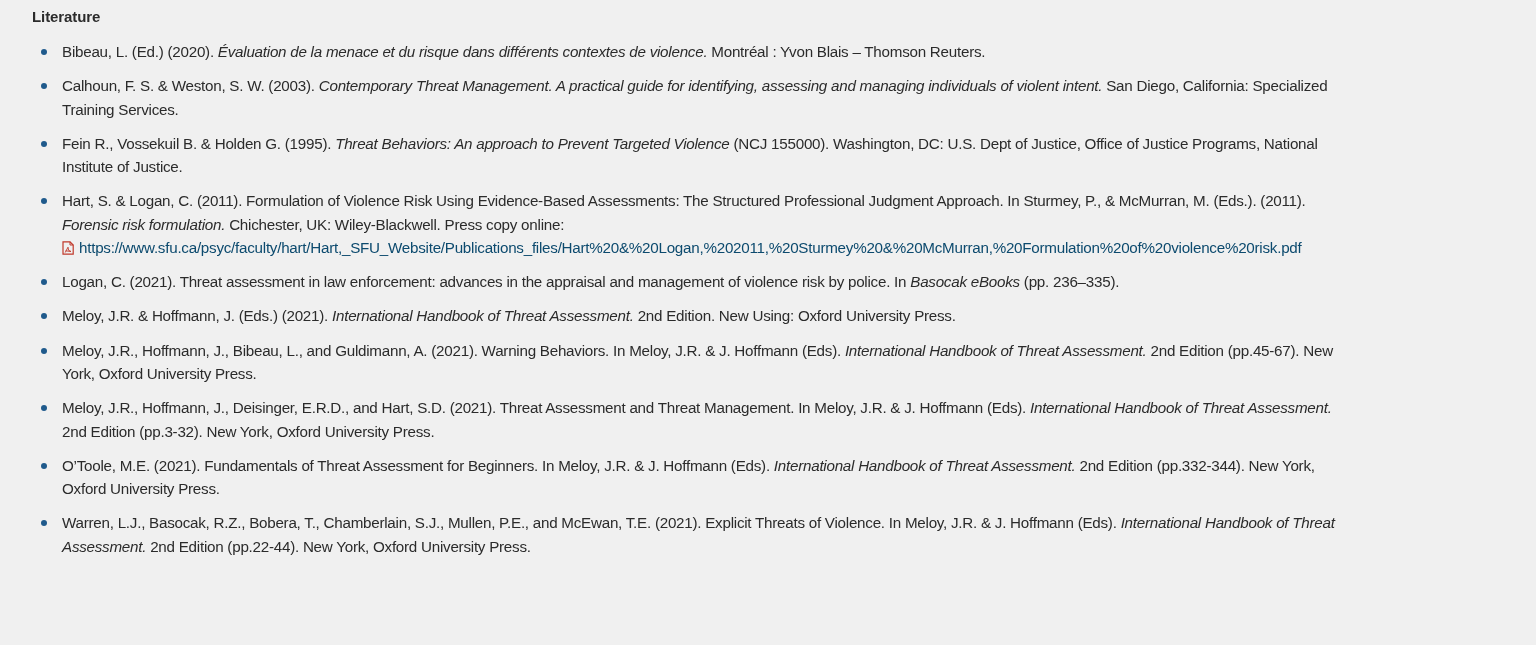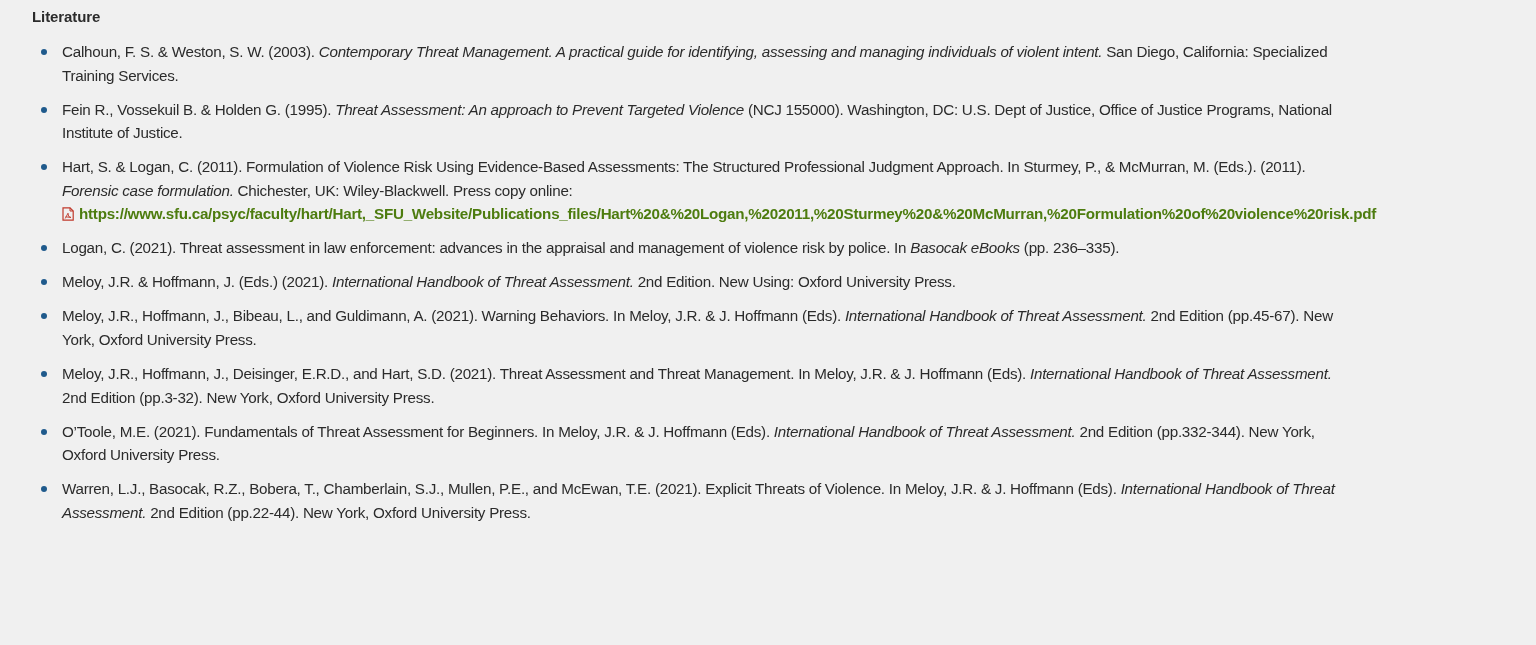--- a/index.html
+++ b/index.html
@@ -48,57 +48,60 @@
     position: absolute;
     left: 9px;
     top: 9px;
     width: 6px;
     height: 6px;
     border-radius: 50%;
     background: #1f5a8c;
   }
   ul.refs li i { font-style: italic; }
   a.link {
-    color: #4d7c0f;
+    color: #0c4a6e;
     text-decoration: none;
-    font-weight: bold;
   }
   .pdf-icon {
     display: inline-block;
     width: 12px;
     height: 14px;
     vertical-align: -2px;
     margin-right: 5px;
   }
   .break { display: block; }
 </style>
 </head>
 <body>
 
 <div class="section">
   <div class="section-title">Literature</div>
 
   <ul class="refs">
 
+    <li>
+      <span class="bullet"></span>
+      <span>Bibeau, L. (Ed.) (2020). </span><i>Évaluation de la menace et du risque dans différents contextes de violence.</i><span> Montréal : Yvon Blais – Thomson Reuters.</span>
+    </li>
 
     <li>
       <span class="bullet"></span>
       <span>Calhoun, F. S. &amp; Weston, S. W. (2003). </span><i>Contemporary Threat Management. A practical guide for identifying, assessing and managing individuals of violent intent.</i><span> San Diego, California: Specialized Training Services.</span>
     </li>
 
 
     <li>
       <span class="bullet"></span>
-      <span>Fein R., Vossekuil B. &amp; Holden G. (1995). </span><i>Threat Assessment: An approach to Prevent Targeted Violence</i><span> (NCJ 155000). Washington, DC: U.S. Dept of Justice, Office of Justice Programs, National Institute of Justice.</span>
+      <span>Fein R., Vossekuil B. &amp; Holden G. (1995). </span><i>Threat Behaviors: An approach to Prevent Targeted Violence</i><span> (NCJ 155000). Washington, DC: U.S. Dept of Justice, Office of Justice Programs, National Institute of Justice.</span>
     </li>
 
     <li class="wide">
       <span class="bullet"></span>
       <span style="display:inline-block; max-width:1260px;">
-        <span>Hart, S. &amp; Logan, C. (2011). Formulation of Violence Risk Using Evidence-Based Assessments: The Structured Professional Judgment Approach. In Sturmey, P., &amp; McMurran, M. (Eds.). (2011). </span><i>Forensic case formulation.</i><span> Chichester, UK: Wiley-Blackwell. Press copy online:</span>
+        <span>Hart, S. &amp; Logan, C. (2011). Formulation of Violence Risk Using Evidence-Based Assessments: The Structured Professional Judgment Approach. In Sturmey, P., &amp; McMurran, M. (Eds.). (2011). </span><i>Forensic risk formulation.</i><span> Chichester, UK: Wiley-Blackwell. Press copy online:</span>
       </span>
       <span class="break">
         <svg class="pdf-icon" viewBox="0 0 12 14">
           <path d="M1 0.8 H8 L11.2 4 V13.2 H1 Z" fill="none" stroke="#c0392b" stroke-width="1.2"></path>
           <path d="M8 0.8 V4 H11.2" fill="none" stroke="#c0392b" stroke-width="1"></path>
           <path d="M3.2 11.5 L6 6.2 L6.6 9.3 L9 10.5 L3.6 9.8" fill="none" stroke="#c0392b" stroke-width="0.9"></path>
         </svg><a class="link" href="#">https://www.sfu.ca/psyc/faculty/hart/Hart,_SFU_Website/Publications_files/Hart%20&amp;%20Logan,%202011,%20Sturmey%20&amp;%20McMurran,%20Formulation%20of%20violence%20risk.pdf</a>
       </span>
     </li>
 

